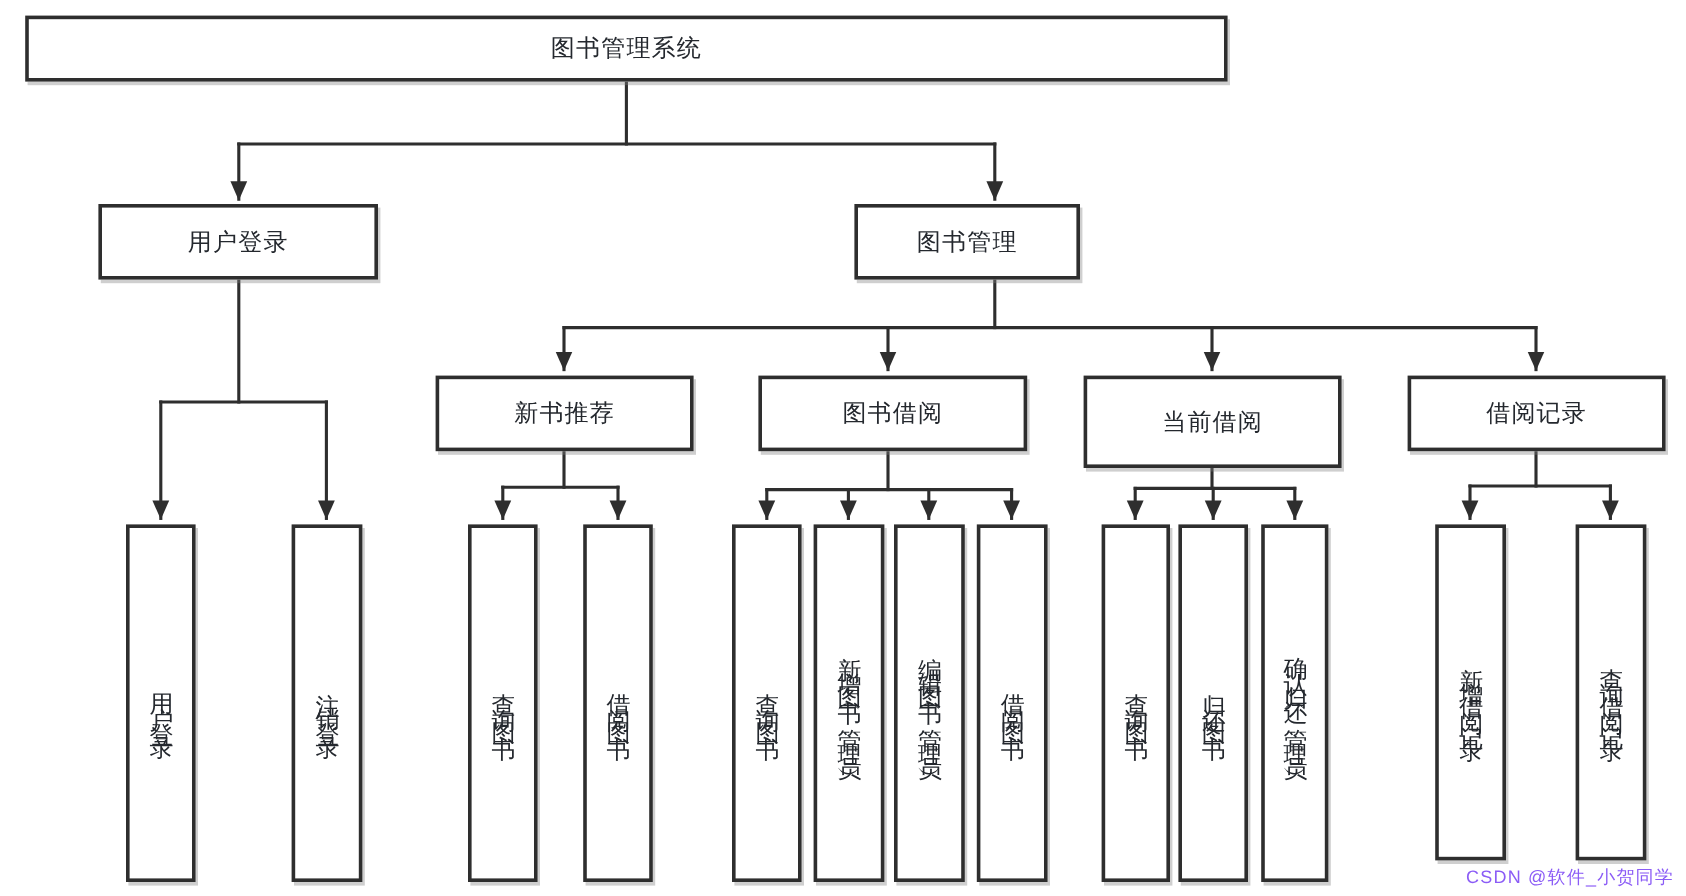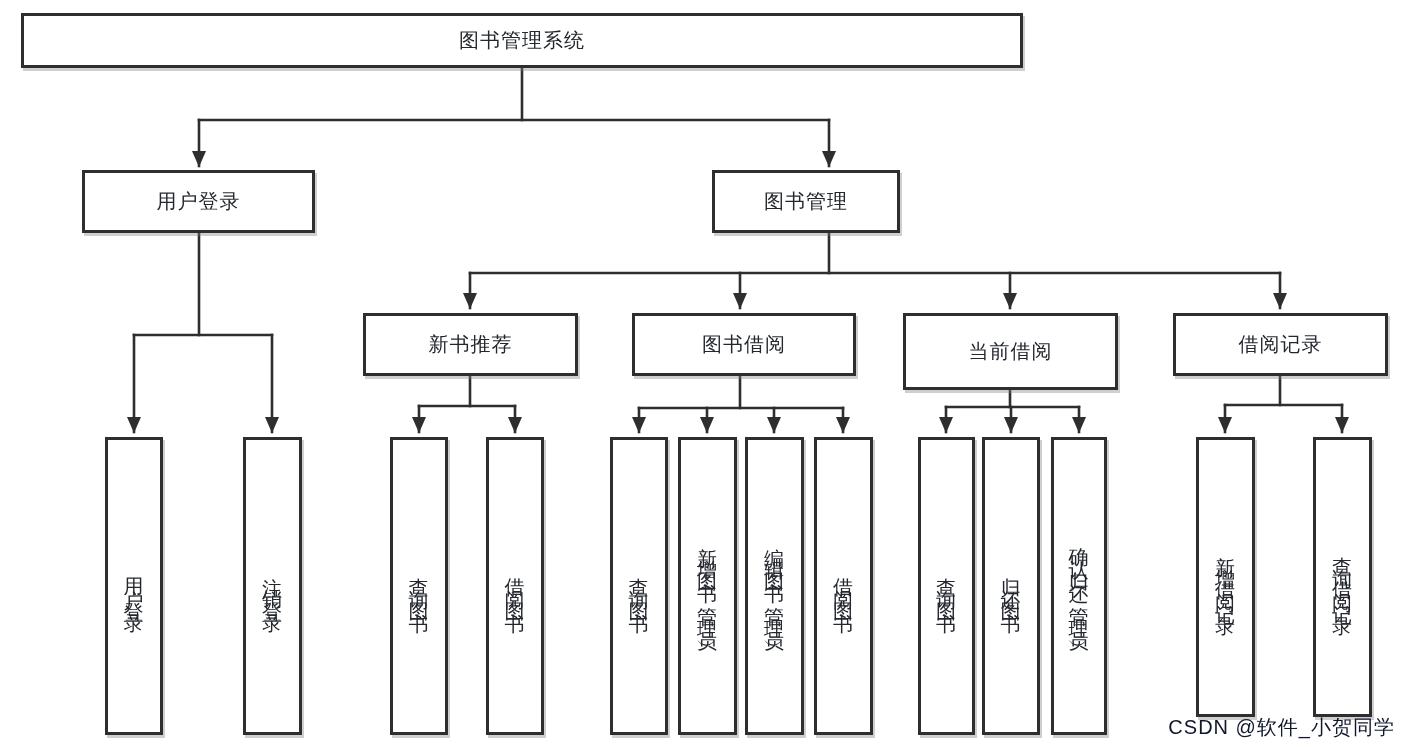--- a/index.html
+++ b/index.html
@@ -36,22 +36,22 @@
     writing-mode:vertical-rl;
     text-orientation:mixed;
     font-size:20px;
     letter-spacing:12px;
     line-height:1;
     color:#24282e;
   }
   .watermark{
     position:absolute;
     right:10px;bottom:6px;
-    font-size:20px;
-    color:#0f172a;
+    font-size:15px;
+    color:#8b5cf6;
     letter-spacing:1px;
   }
 </style>
 </head>
 <body>
 
 <div id="canvas">
 
   <svg id="wires" width="1405" height="747" viewBox="0 0 1405 747">
     <defs>

